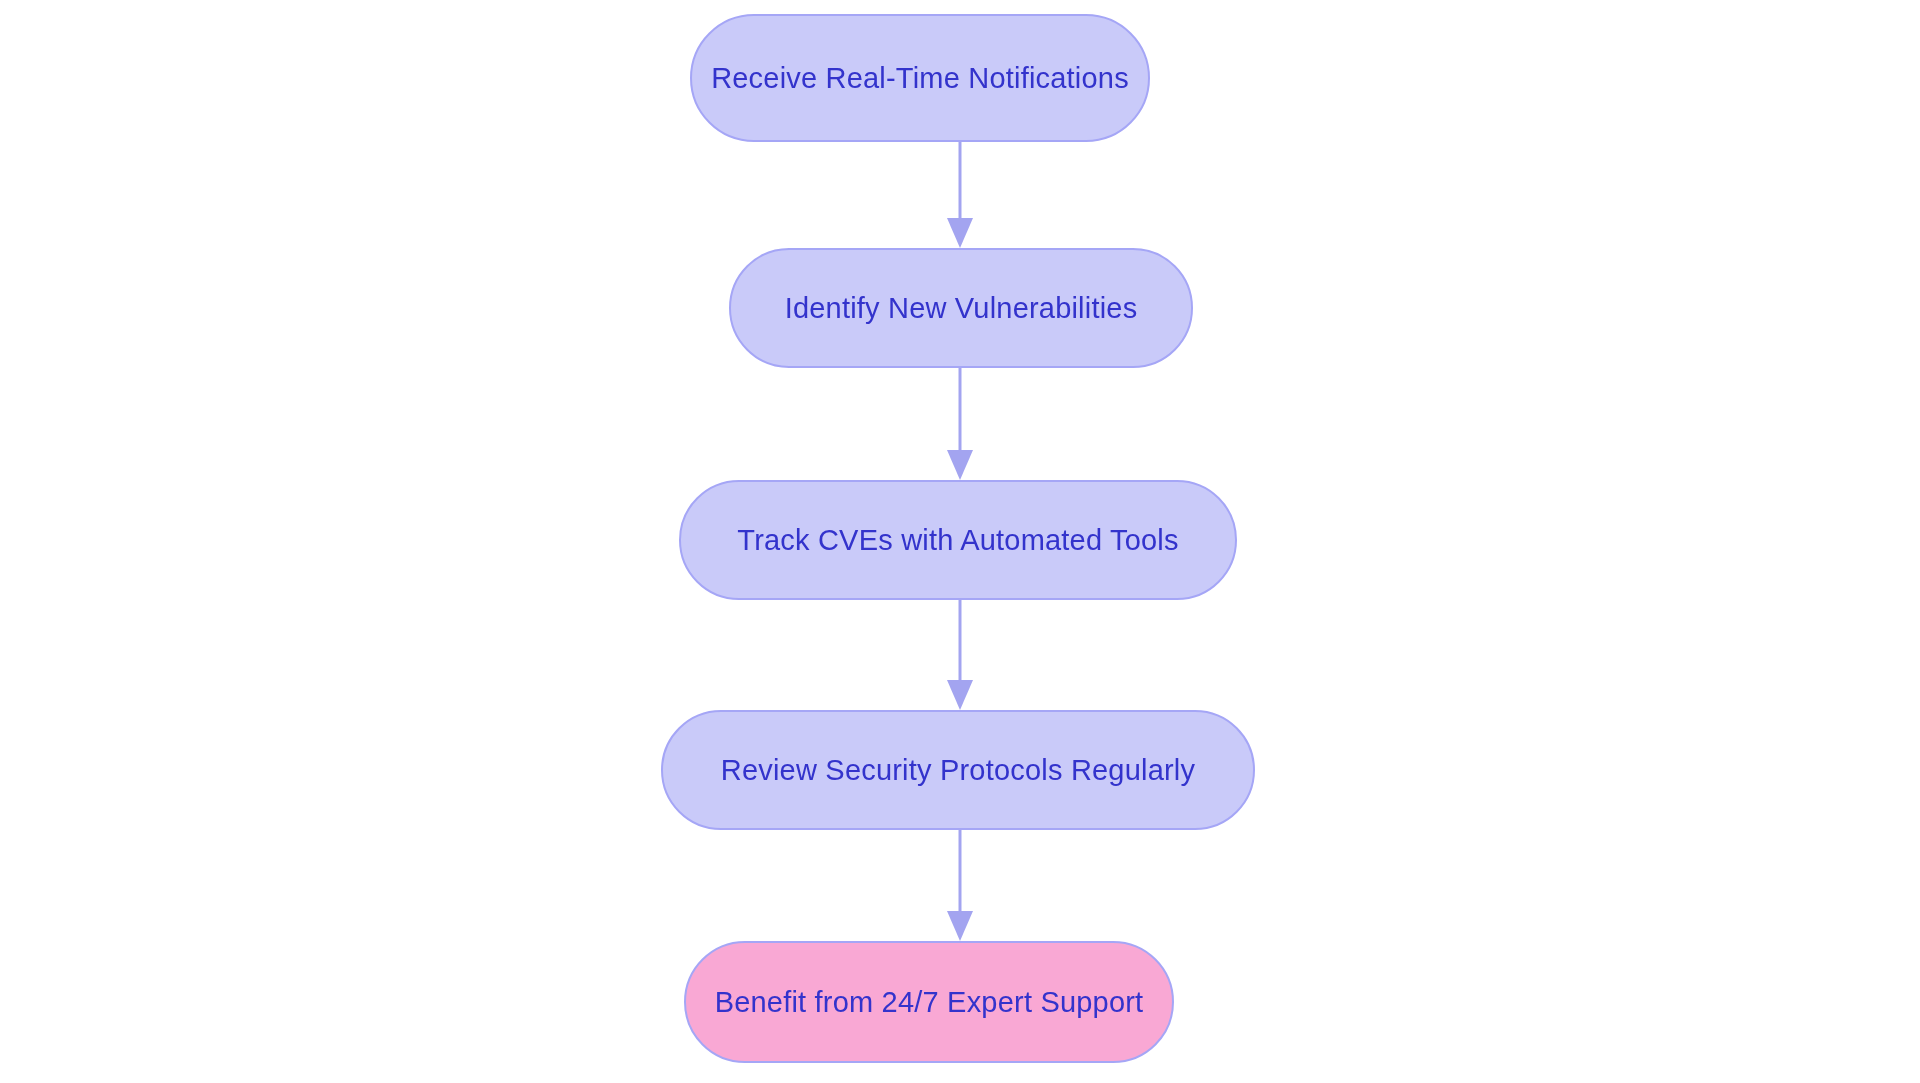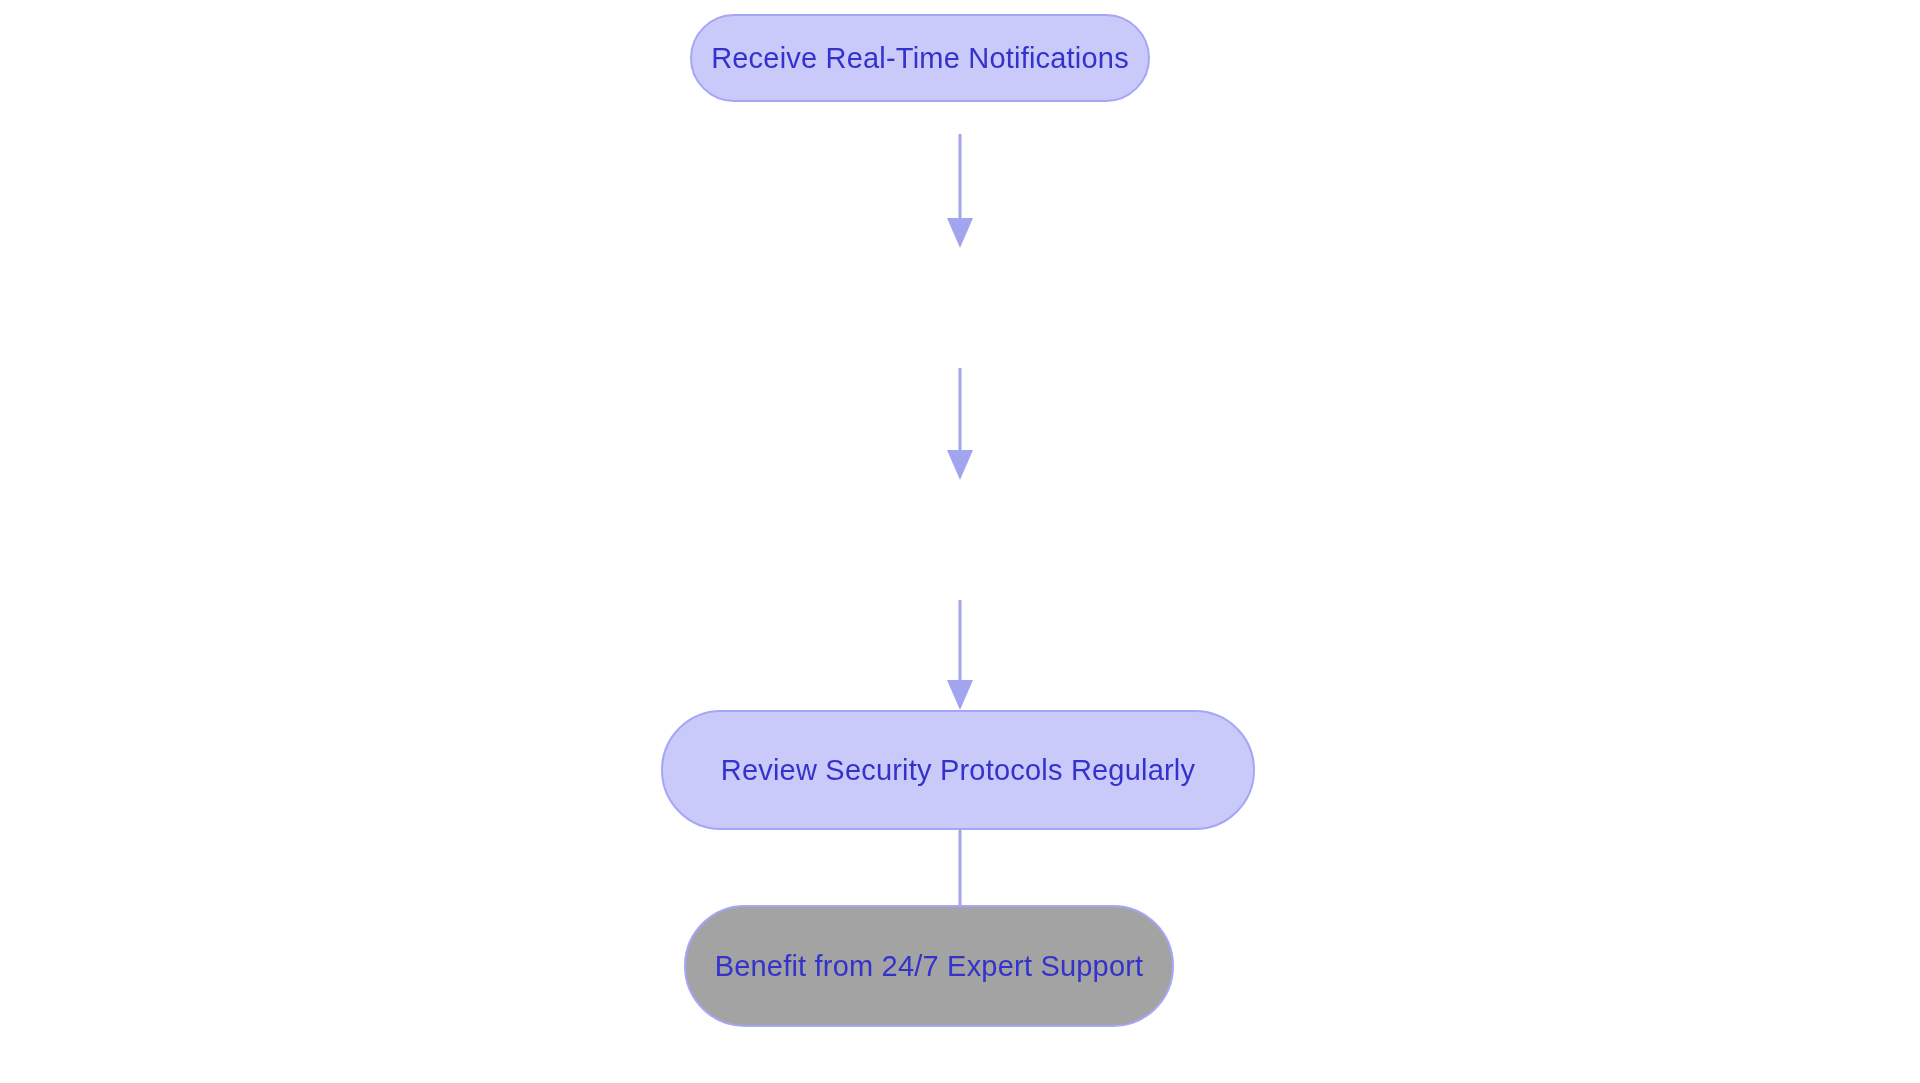--- a/index.html
+++ b/index.html
@@ -79,27 +79,33 @@
         <polygon points="7,80 33,80 20,110" fill="#a3a4f0"></polygon>
       </svg>
     </div>
   <div class="flow-connector" style="left: 940px; top: 830px; width: 40px; height: 111px;">
       <svg width="40" height="111" viewBox="0 0 40 111">
         <line x1="20" y1="0" x2="20" y2="81" stroke="#a3a4f0" stroke-width="3"></line>
         <polygon points="7,81 33,81 20,111" fill="#a3a4f0"></polygon>
       </svg>
     </div>
 
-  <div class="flow-node" style="left: 690px; top: 14px; width: 460px; height: 88px; background: rgb(201, 202, 249); border-color: rgb(165, 166, 246); color: rgb(51, 51, 204);">
+  <div class="flow-node" style="left: 690px; top: 14px; width: 460px; height: 128px; background: rgb(201, 202, 249); border-color: rgb(165, 166, 246); color: rgb(51, 51, 204);">
     <span class="flow-node-label">Receive Real-Time Notifications</span>
   </div>
 
+  <div class="flow-node" style="left: 729px; top: 248px; width: 464px; height: 120px; background: rgb(201, 202, 249); border-color: rgb(165, 166, 246); color: rgb(51, 51, 204);">
+    <span class="flow-node-label">Identify New Vulnerabilities</span>
+  </div>
 
+  <div class="flow-node" style="left: 679px; top: 480px; width: 558px; height: 120px; background: rgb(201, 202, 249); border-color: rgb(165, 166, 246); color: rgb(51, 51, 204);">
+    <span class="flow-node-label">Track CVEs with Automated Tools</span>
+  </div>
 
   <div class="flow-node" style="left: 661px; top: 710px; width: 594px; height: 120px; background: rgb(201, 202, 249); border-color: rgb(165, 166, 246); color: rgb(51, 51, 204); justify-content: center;">
     <span class="flow-node-label">Review Security Protocols Regularly</span>
   </div>
 
-  <div class="flow-node" style="left: 684px; top: 905px; width: 490px; height: 122px; background: #a3a3a3; border-color: rgb(165, 166, 246); color: rgb(51, 51, 204);">
+  <div class="flow-node" style="left: 684px; top: 941px; width: 490px; height: 122px; background: #f9a8d4; border-color: rgb(165, 166, 246); color: rgb(51, 51, 204);">
     <span class="flow-node-label">Benefit from 24/7 Expert Support</span>
   </div>
 
 </div>
 
 </body></html>

